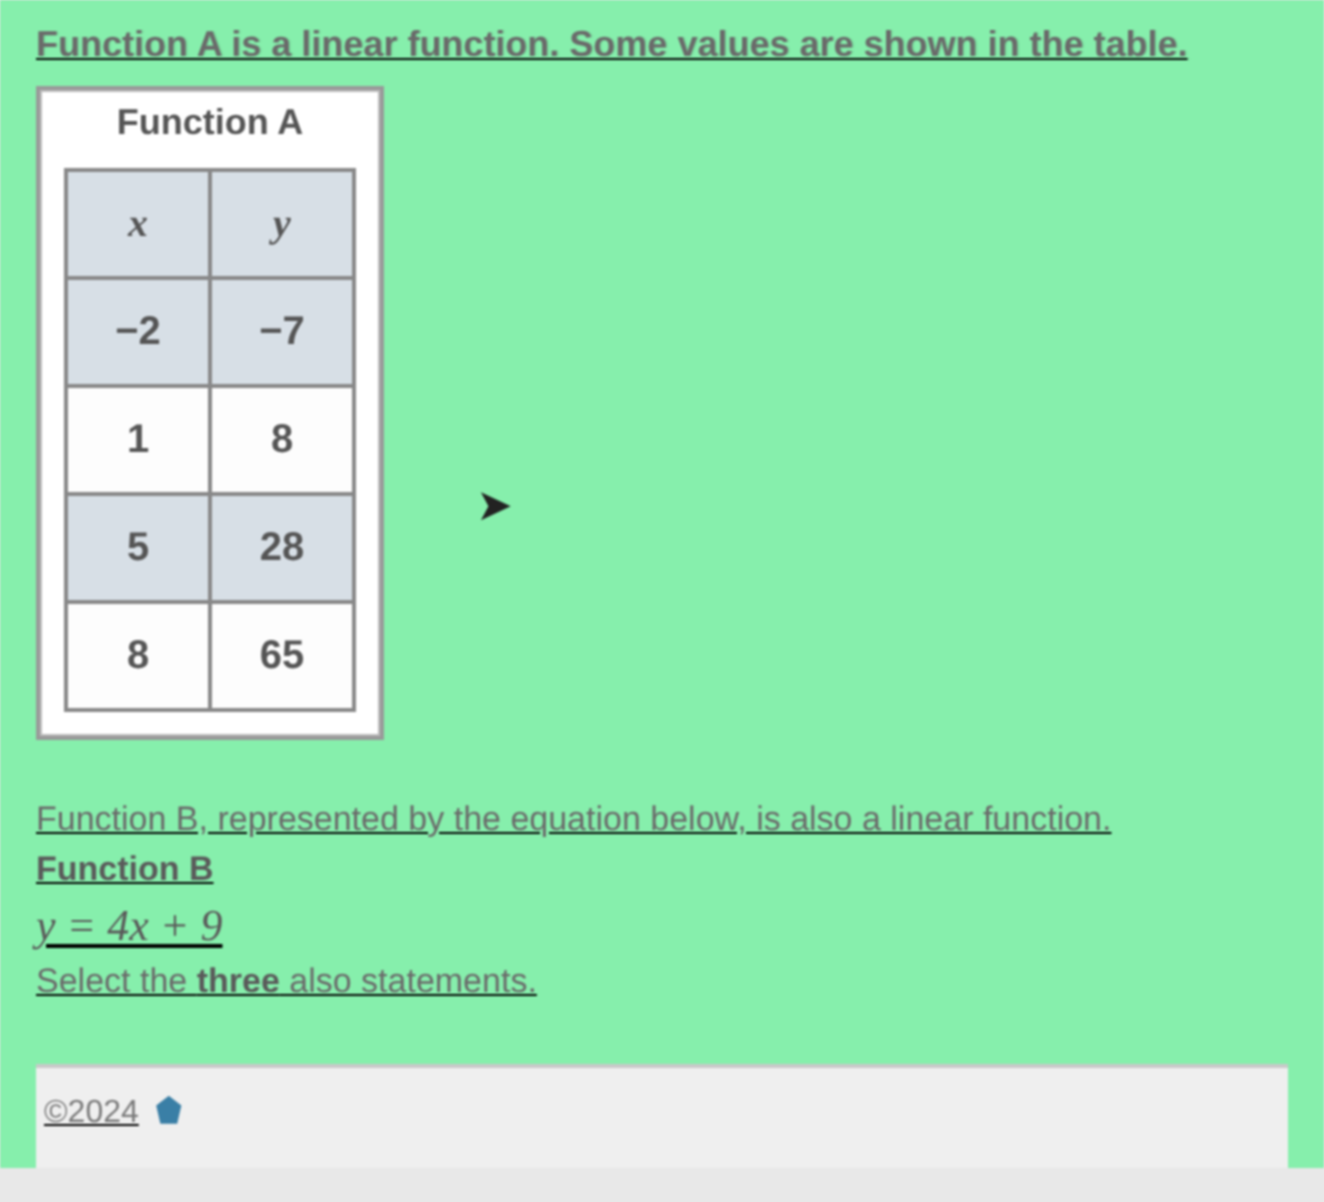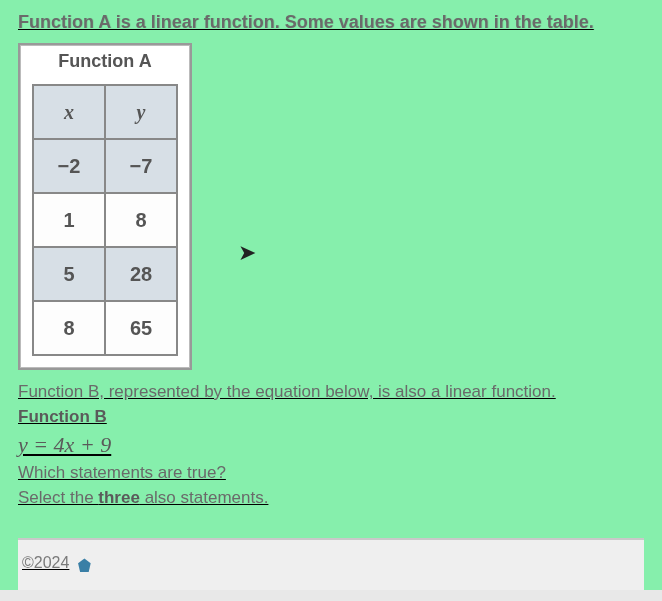--- a/index.html
+++ b/index.html
@@ -68,35 +68,35 @@
   }
   .cursor {
     position: absolute;
     left: 220px;
     top: -130px;
     color: #222;
     font-size: 22px;
     pointer-events: none;
   }
   .below {
-    margin-top: 10px;
+    margin-top: 28px;
     color: #6a6a6a;
     font-size: 17px;
     line-height: 1.45;
   }
   .below .strong { font-weight: 700; color: #5a5a5a; }
   .equation { font-family: "Times New Roman", serif; font-style: italic; font-size: 22px; color: #5a5a5a; }
   .footer-bar {
     margin-top: 28px;
     border-top: 2px solid #c9c9c9;
     padding: 14px 4px 18px 4px;
     color: #7a7a7a;
     font-size: 16px;
     display: flex;
-    align-items: flex-end;
+    align-items: flex-start;
     gap: 8px;
     background: #efefef;
   }
   .logo-mark {
     display: inline-block;
     width: 14px;
     height: 14px;
     background: #3a7fa6;
     clip-path: polygon(50% 0, 95% 35%, 80% 100%, 20% 100%, 5% 35%);
   }
@@ -138,23 +138,20 @@
 
   <div class="cursor-area">
     <span class="cursor">➤</span>
   </div>
 
   <div class="below">
     <div>Function B, represented by the equation below, is also a linear function.</div>
     <div class="strong">Function B</div>
     <div class="equation">y = 4x + 9</div>
     <div>
-      <span>Which statements are true?</span>
-    </div>
-    <div>
       <span>Select the </span><span class="strong">three</span><span> also statements.</span>
     </div>
   </div>
 
   <div class="footer-bar">
     <span>©2024</span>
     <span class="logo-mark"></span>
   </div>
 
 </div>

